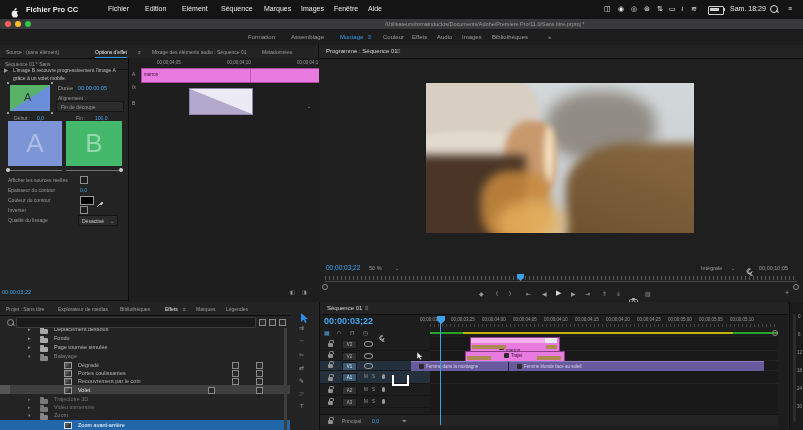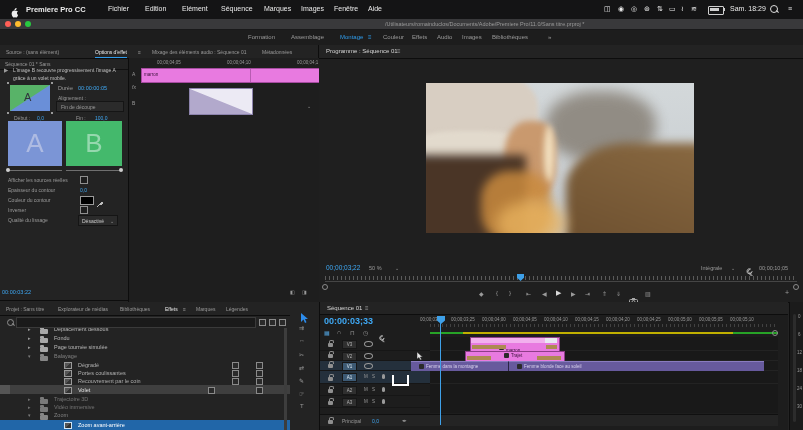--- a/index.html
+++ b/index.html
@@ -30,21 +30,21 @@
 <body>
 
 <div id="app">
 
   <div class="abs row" style="left:0;top:0;width:803px;height:19px;background:#141415;color:#ececec;">
     <span class="abs" style="left:10px;top:4px;">
       <svg width="9" height="11" viewBox="0 0 9 11">
           <path fill="#ededed" d="M4.7 2.2c.4-.7 1.2-1.2 1.9-1.2.1.7-.2 1.4-.6 1.9-.4.5-1.1.9-1.8.8-.1-.6.2-1.1.5-1.5zM7.1 10c-.5.6-1 .6-1.5.4-.4-.2-.8-.2-1.2 0-.5.2-1 .2-1.5-.4C1.8 8.8 1.2 6.5 2 5c.4-.8 1.1-1.3 1.8-1.3.5 0 .9.3 1.2.3.3 0 .8-.3 1.3-.3.6 0 1.2.3 1.6.9-1.4.9-1.2 2.9.2 3.5-.2.7-.6 1.4-1 1.9z"></path>
         </svg>
     </span>
-    <b class="abs f75" style="left:26px;top:5px;">Premiere Pro CC</b>
+    <b class="abs f75" style="left:26px;top:5px;">Fichier Pro CC</b>
     <span class="abs f7" style="left:108px;top:5px;">Fichier</span>
     <span class="abs f7" style="left:145px;top:5px;">Edition</span>
     <span class="abs f7" style="left:182px;top:5px;">Elément</span>
     <span class="abs f7" style="left:221px;top:5px;">Séquence</span>
     <span class="abs f7" style="left:264px;top:5px;">Marques</span>
     <span class="abs f7" style="left:301px;top:5px;">Images</span>
     <span class="abs f7" style="left:334px;top:5px;">Fenêtre</span>
     <span class="abs f7" style="left:368px;top:5px;">Aide</span>
 
     <span class="abs f7" style="left:604px;top:5px;">◫</span>
@@ -337,21 +337,21 @@
     <span class="abs f6 dim" style="left:10px;top:101px;">T</span>
   </div>
 
   <div class="abs" style="left:320px;top:302px;width:468px;height:128px;background:#1d1d1d;">
 
     <div class="abs" style="left:0;top:0;width:468px;height:12px;background:#232323;border-bottom:1px solid #0d0d0d;">
       <span class="abs f6" style="left:7px;top:3px;color:#d6d6d6;">Séquence 01</span>
       <span class="abs f6 dim" style="left:45px;top:3px;">≡</span>
     </div>
 
-    <span class="abs f9 tc" style="left:4px;top:14px;font-weight:bold;">00:00:03;33</span>
+    <span class="abs f9 tc" style="left:4px;top:14px;font-weight:bold;">00:00:03;22</span>
     <span class="abs f6" style="left:4px;top:27px;color:#4f9fd8;">▦</span>
     <span class="abs f6 dim" style="left:17px;top:27px;">∩</span>
     <span class="abs f6 dim" style="left:30px;top:27px;">⊓</span>
     <span class="abs f6 dim" style="left:43px;top:27px;">◷</span>
     <span class="abs" style="left:57px;top:27px;">
       <svg width="8" height="8" viewBox="0 0 9 9">
           <path d="M6.5 1 A2.5 2.5 0 1 0 8 3.5 L6 5.5 L3.5 3 Z M5.5 5 L8 7.5 L7.5 8 L5 5.5" stroke="#b5b5b5" stroke-width="1" fill="none"></path>
         </svg>
     </span>
 

